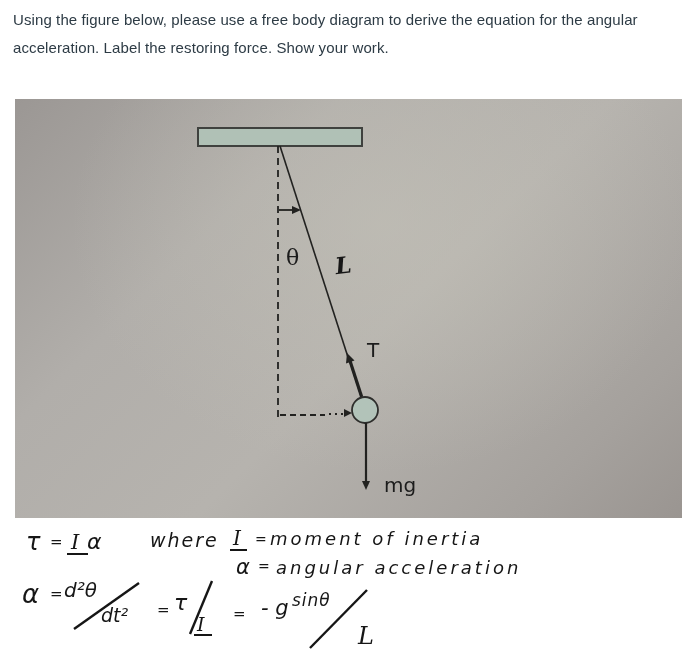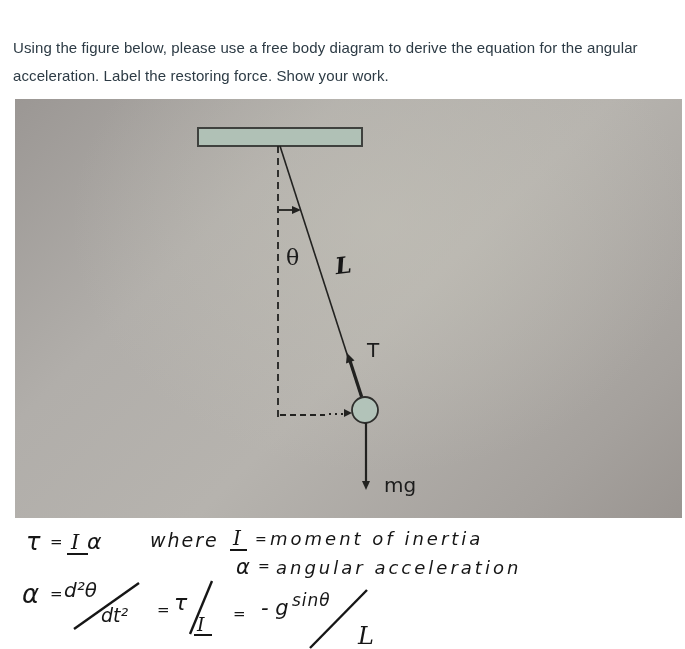--- a/index.html
+++ b/index.html
@@ -5,21 +5,20 @@
   html,body{margin:0;padding:0;}
   body{
     width:685px;height:649px;position:relative;overflow:hidden;
     background:#ffffff;
     font-family:"Liberation Sans",sans-serif;
   }
   .question{
     position:absolute;left:13px;top:6px;width:662px;
     color:#2d3b45;font-size:15px;line-height:28px;
     letter-spacing:0.1px;
-    margin-top:28px;
   }
   .photo{
     position:absolute;left:15px;top:99px;width:667px;height:419px;
     background:
       radial-gradient(ellipse at 55% 30%, rgba(196,194,184,.55), rgba(0,0,0,0) 60%),
       linear-gradient(135deg,#9b9794 0%,#b1aeaa 30%,#b6b3ae 55%,#a5a19d 85%,#9a9591 100%);
   }
   .photo svg{position:absolute;left:0;top:0;}
   .work{position:absolute;left:0;top:518px;width:685px;height:131px;background:#ffffff;}
   .hw{font-family:"DejaVu Sans",sans-serif;font-style:italic;fill:#161616;}

